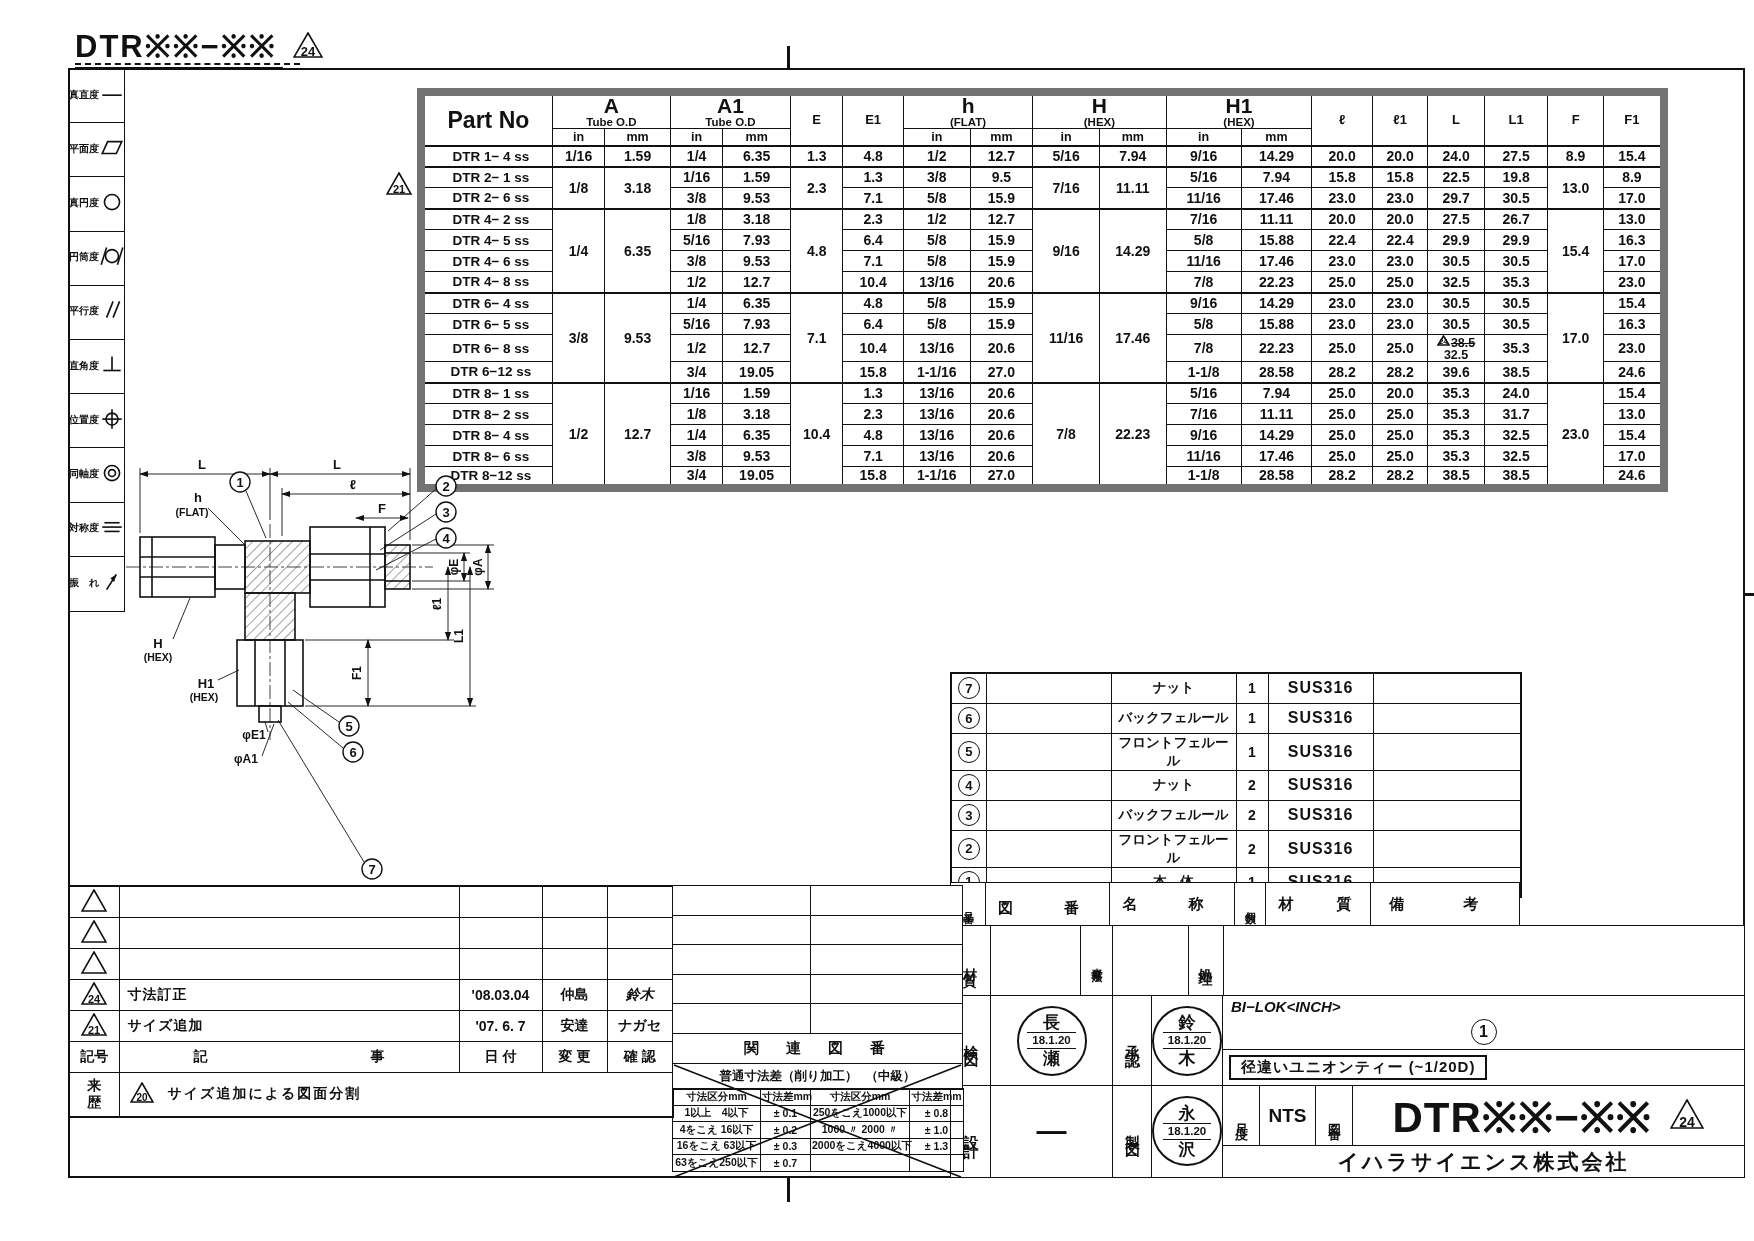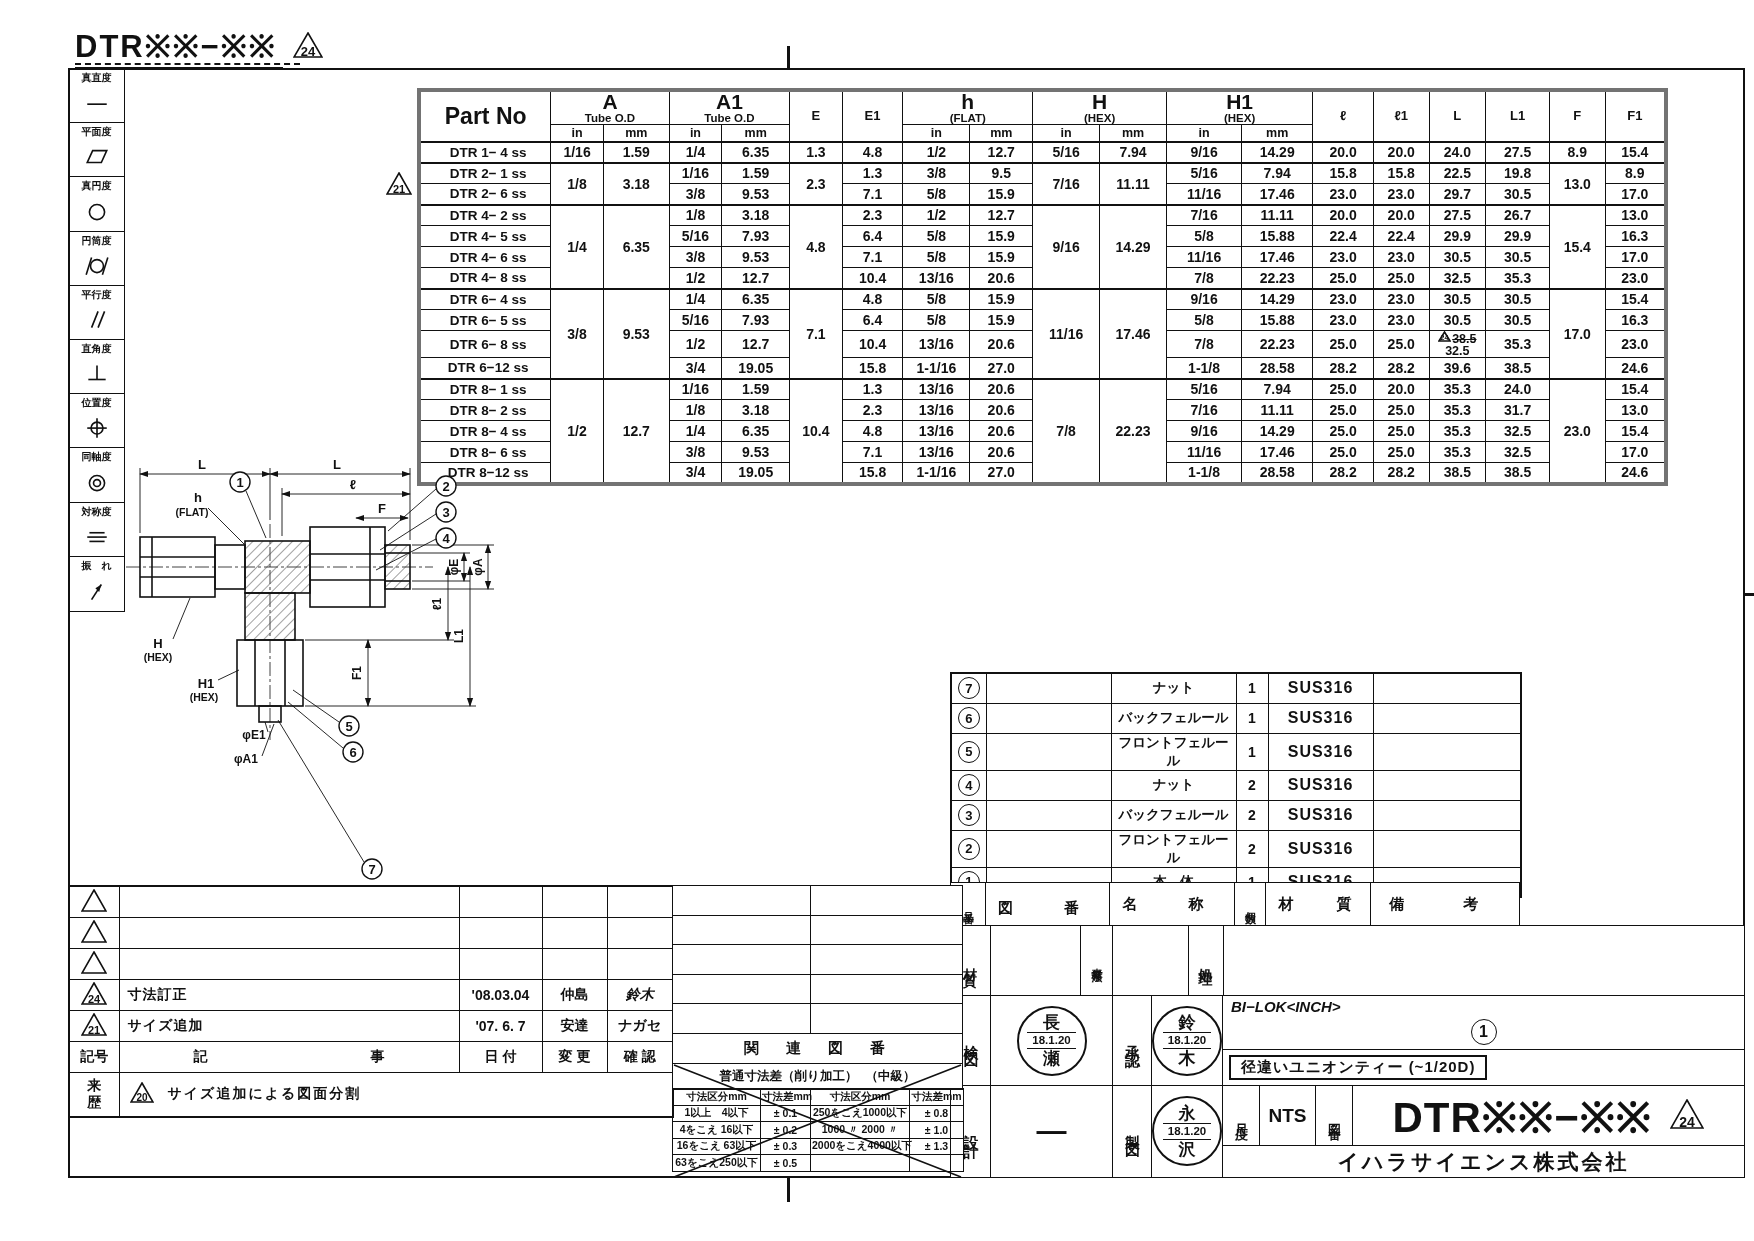--- a/index.html
+++ b/index.html
@@ -10,27 +10,27 @@
   .frame{border:2px solid #111}
   .cell{position:absolute;border:1.5px solid #111;display:flex;align-items:center;justify-content:center;background:#fff}
   .vlabel{writing-mode:vertical-rl;text-orientation:upright;font-weight:bold;letter-spacing:8px;font-size:15px}
   .vsmall{writing-mode:vertical-rl;text-orientation:upright;font-weight:bold;letter-spacing:1px;font-size:11px}
   .circ{display:inline-flex;width:22px;height:22px;border:1.6px solid #111;border-radius:50%;align-items:center;justify-content:center;font-size:13px;font-weight:bold;background:#fff;flex:none}
   
   .ptitle{font-size:31px;font-weight:bold;letter-spacing:2px;border-bottom:3px solid #111;padding:0 6px 1px 0}
   .punder{position:absolute;border-top:2px dashed #111;width:225px}
   
   .gdt{position:absolute;display:flex;flex-direction:column;border:1.5px solid #111}
-  .gdt-cell{width:55px;height:54.2px;border-bottom:1.5px solid #111;display:flex;flex-direction:column;align-items:center;justify-content:space-between;padding:2px 0 4px}
+  .gdt-cell{width:55px;height:54.2px;border-bottom:1.5px solid #111;display:flex;flex-direction:row;align-items:center;justify-content:space-between;padding:2px 0 4px}
   .gdt-cell:last-child{border-bottom:none}
   .gdt-label{font-size:10px;font-weight:bold;letter-spacing:0px;white-space:nowrap}
   
   table.dim{border-collapse:collapse;table-layout:fixed;width:1251px;background:#fff}
   table.dim th,table.dim td{border:1px solid #111;text-align:center;font-weight:bold;padding:0 2px}
-  table.dim{border:4px solid #737373}
+  table.dim{border:8px solid #737373}
   table.dim thead th{font-size:13px}
   .hbig{font-size:21px;font-weight:bold;line-height:20px}
   .hsub{font-size:11.5px;font-weight:bold;border-top:0}
   table.dim thead tr.sub th{font-size:12.5px;height:17px}
   table.dim thead tr:last-child th{border-bottom:2px solid #111}
   table.dim td{font-size:14px;height:21px}
   table.dim tr.gtop td{border-top:2px solid #111}
   td.pn{text-align:center;padding-left:7px!important;font-size:13.5px!important;white-space:nowrap}
   td.lfix{font-size:12.5px!important;line-height:12px;padding:0!important}
   .strike{text-decoration:line-through}
@@ -900,21 +900,21 @@
             <td>± 1.0</td>
           </tr>
           <tr>
             <td>16をこえ 63以下</td>
             <td>± 0.3</td>
             <td>2000をこえ4000以下</td>
             <td>± 1.3</td>
           </tr>
           <tr>
             <td>63をこえ250以下</td>
-            <td>± 0.5</td>
+            <td>± 0.7</td>
             <td></td>
             <td></td>
           </tr>
         </tbody>
     </table>
     <svg class="abs" style="left:672px;top:1062.5px;pointer-events:none" width="291" height="116">
       <line x1="2" y1="114" x2="289" y2="2" stroke="#111" stroke-width="1.6"></line>
       <line x1="2" y1="2" x2="289" y2="114" stroke="#111" stroke-width="1.6"></line>
     </svg>
   </div>

